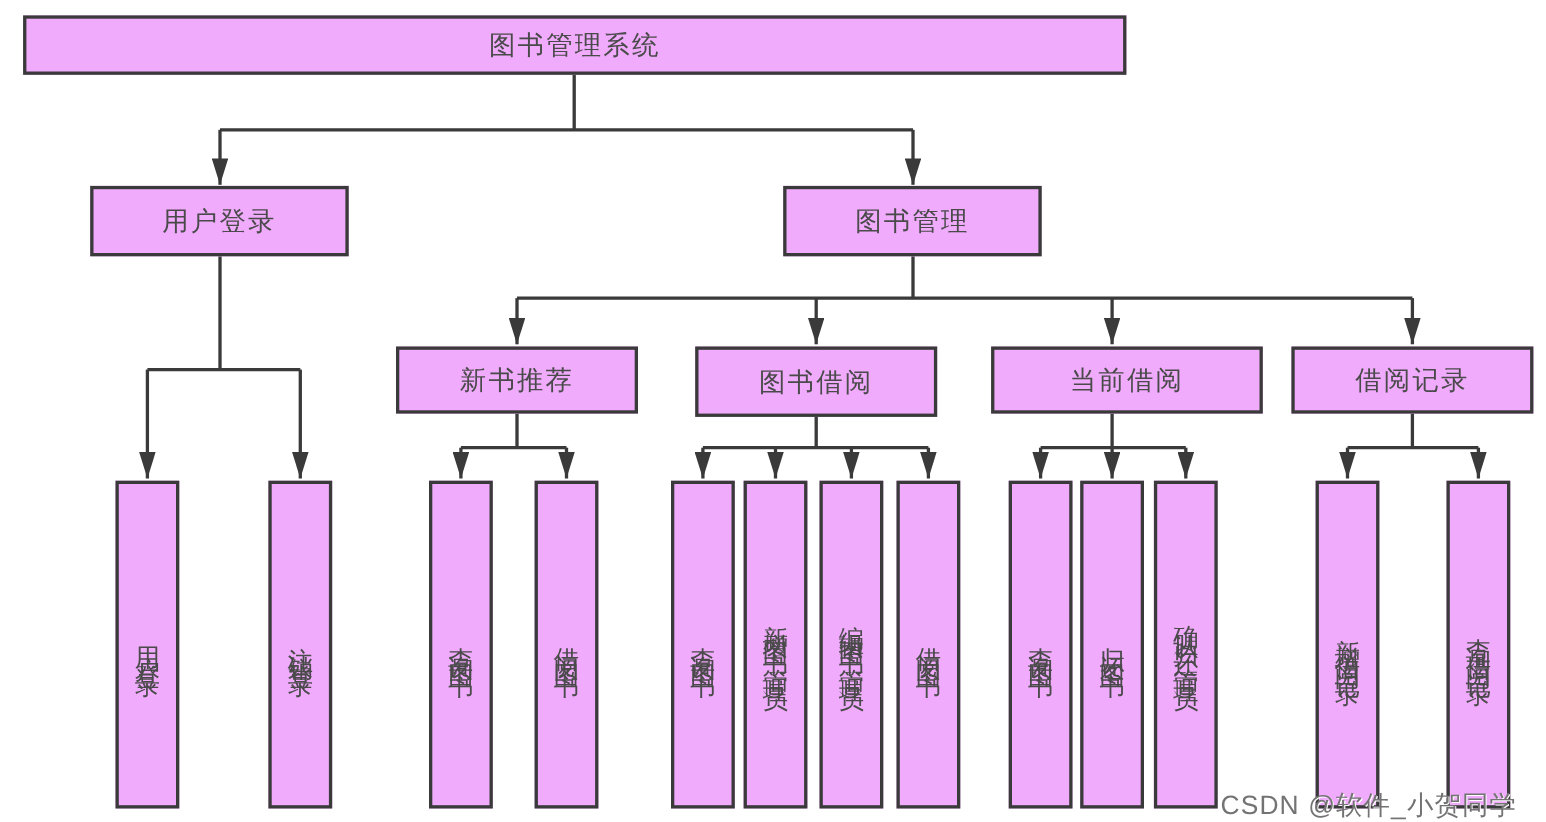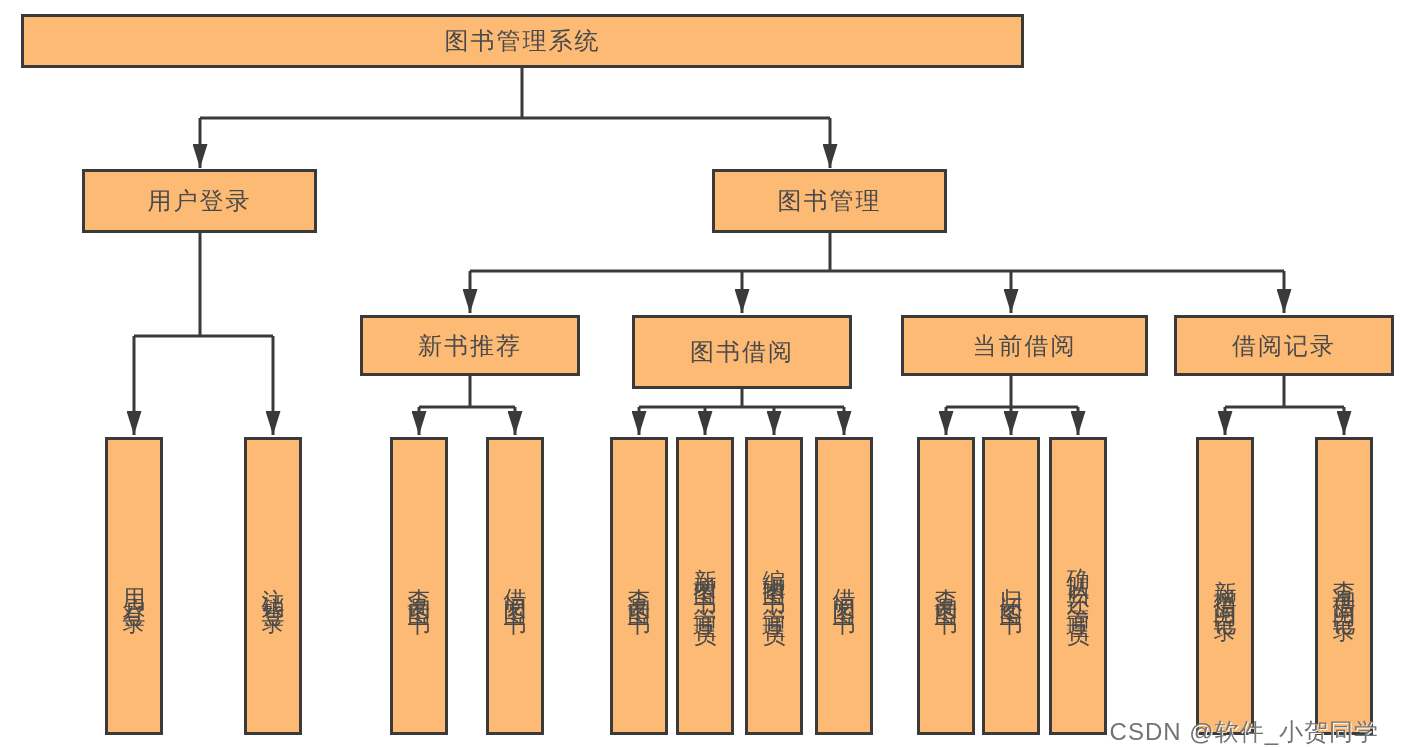--- a/index.html
+++ b/index.html
@@ -14,21 +14,21 @@
   #connectors {
     position: absolute;
     left: 0; top: 0;
     width: 1405px; height: 747px;
     z-index: 1;
   }
   .box {
     position: absolute;
     box-sizing: border-box;
     border: 3px solid #3a3a3a;
-    background: #fdba74;
+    background: #f0abfc;
     color: #4a4a4a;
     display: flex;
     align-items: center;
     justify-content: center;
     z-index: 2;
     font-size: 24px;
     letter-spacing: 2px;
     white-space: nowrap;
   }
   .leaf {
@@ -37,21 +37,21 @@
     font-size: 23px;
     letter-spacing: 8px;
     white-space: normal;
     line-height: 1;
   }
   
   .n-root        { left: 21px;   top: 14px;  width: 1003px; height: 54px; }
   .n-user-login  { left: 82px;   top: 169px; width: 235px;  height: 64px; }
   .n-book-mgmt   { left: 712px;  top: 169px; width: 235px;  height: 64px; }
   .n-new-books   { left: 360px;  top: 315px; width: 220px;  height: 61px; }
-  .n-book-borrow { left: 632px;  top: 315px; width: 220px;  height: 74px; }
+  .n-book-borrow { left: 632px;  top: 315px; width: 220px;  height: 64px; }
   .n-cur-borrow  { left: 901px;  top: 315px; width: 247px;  height: 61px; }
   .n-records     { left: 1174px; top: 315px; width: 220px;  height: 61px; }
   
   .leaf { top: 437px; height: 298px; width: 58px; }
   .l-1a { left: 105px; }  .l-1b { left: 244px; }
   .l-2a { left: 390px; }  .l-2b { left: 486px; }
   .l-3a { left: 610px; }  .l-3b { left: 676px; }  .l-3c { left: 745px; }  .l-3d { left: 815px; }
   .l-4a { left: 917px; }  .l-4b { left: 982px; }  .l-4c { left: 1049px; }
   .l-5a { left: 1196px; } .l-5b { left: 1315px; }
   #watermark {

